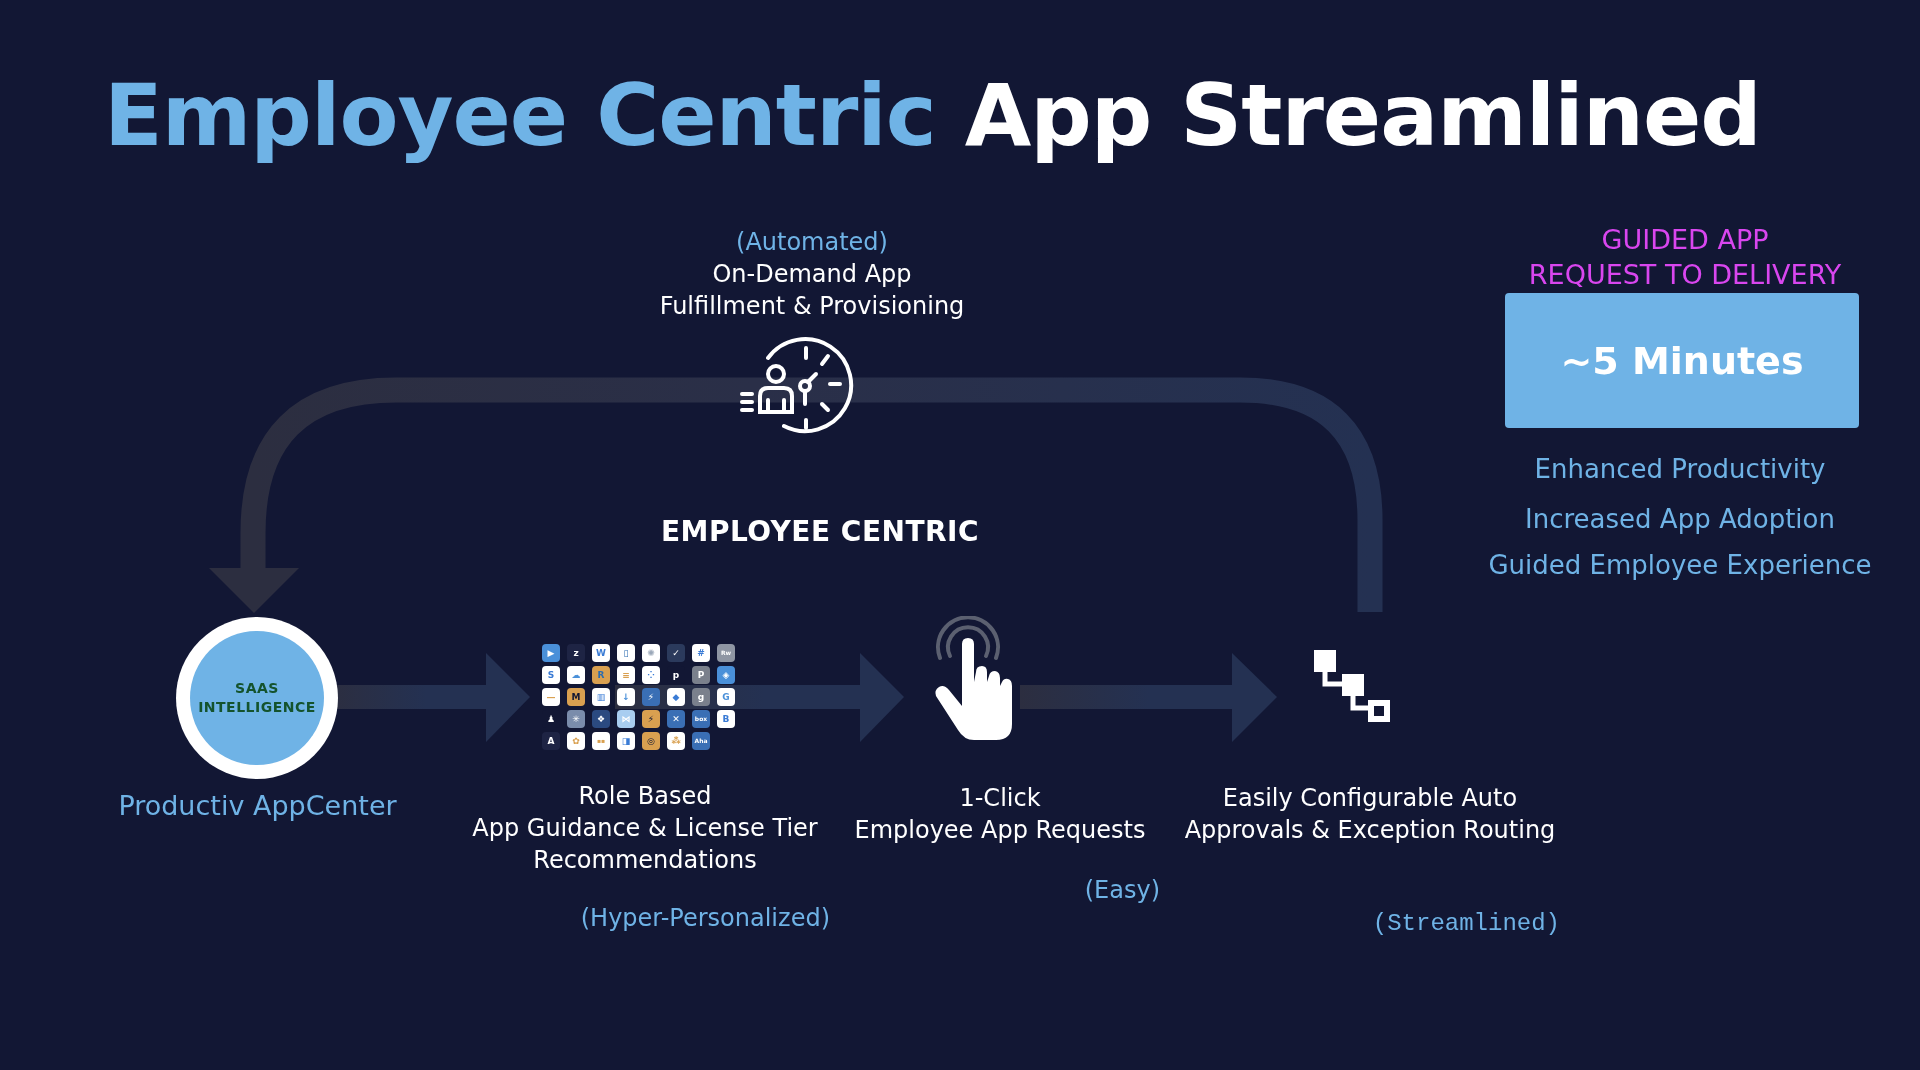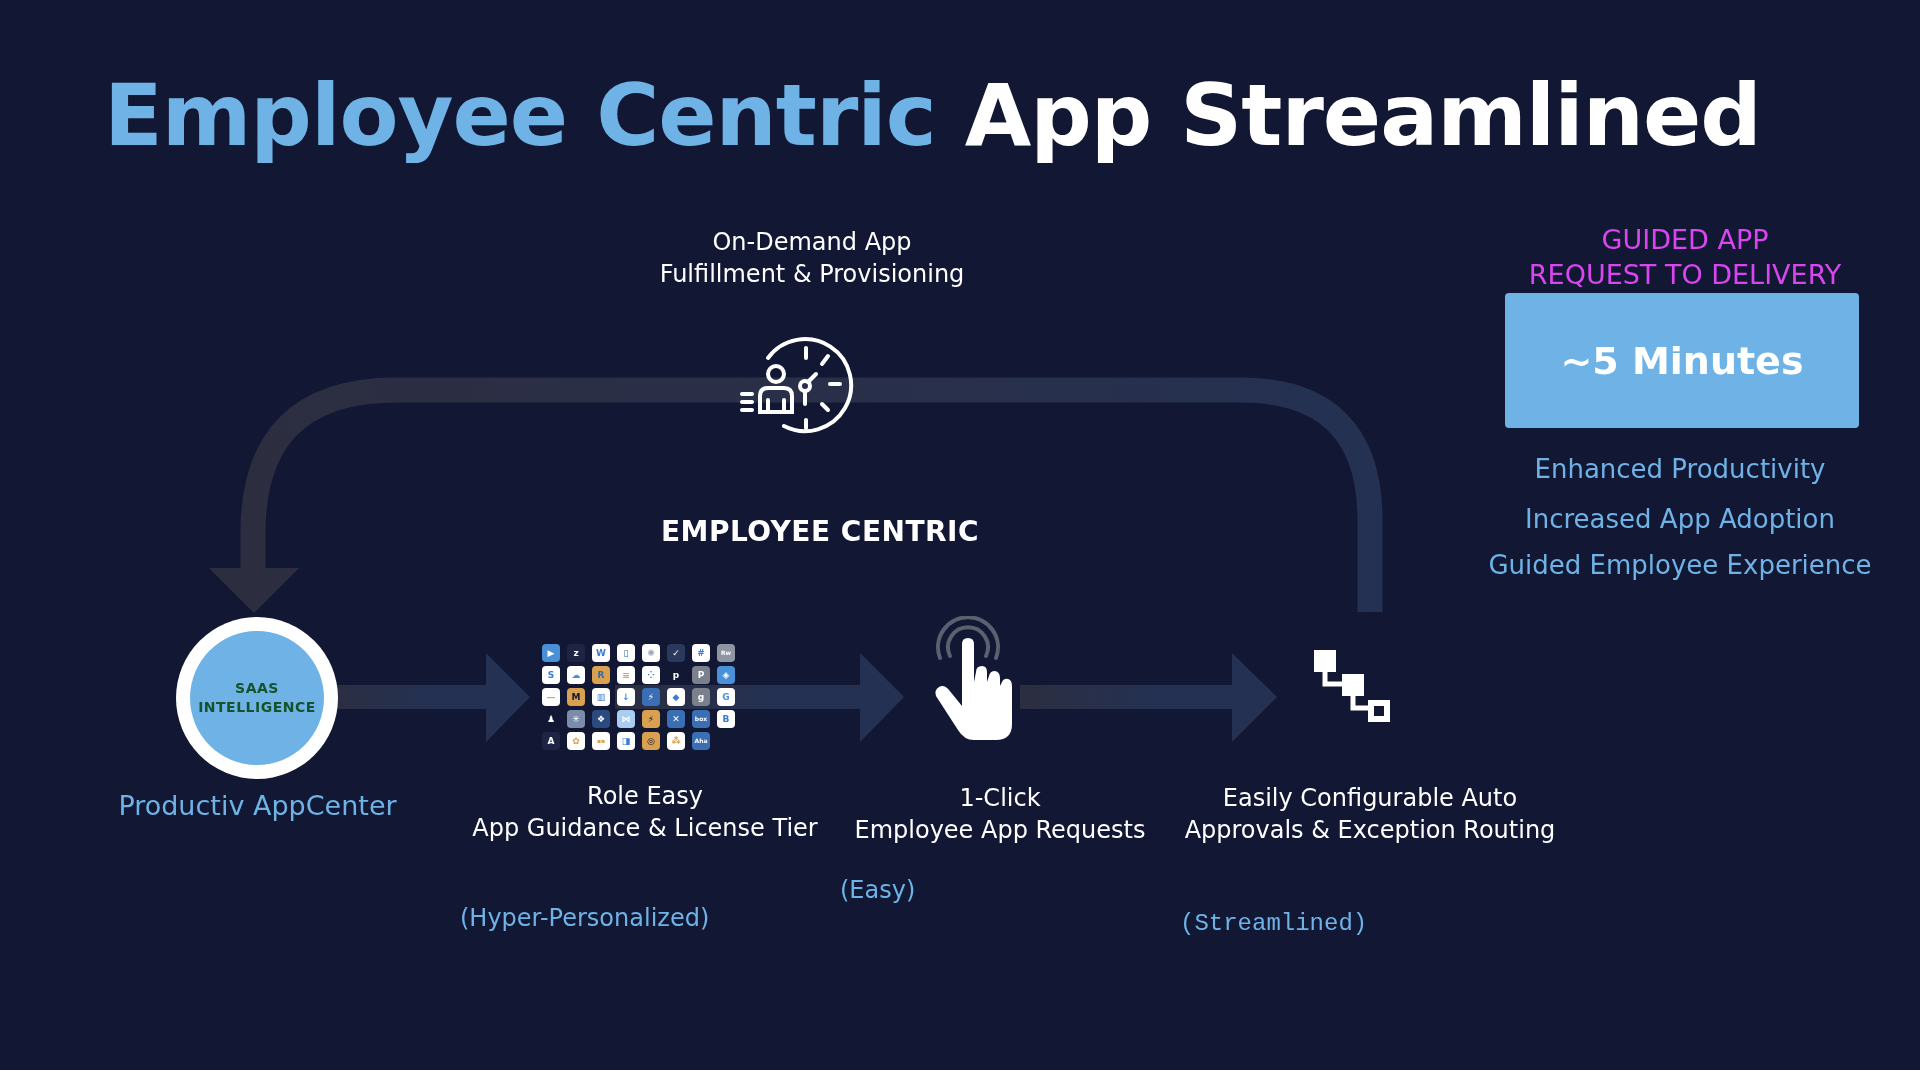--- a/index.html
+++ b/index.html
@@ -127,21 +127,21 @@
     }
 
     
     .step-label {
       text-align: center;
       font-size: 24px;
       line-height: 32px;
       color: #ffffff;
     }
     .step-accent {
-      text-align: left;
+      text-align: right;
       font-size: 24px;
       color: #6fb3e6;
     }
 
     .hand-icon {
       left: 930px;
       top: 616px;
       width: 92px;
       height: 128px;
     }
@@ -221,20 +221,21 @@
     <polygon points="1232,653 1232,742 1277,697" fill="#243152"></polygon>
   </g>
 </svg>
 
 <div class="abs title">
   <span class="blue">Employee Centric</span>
   <span class="white">App Streamlined</span>
 </div>
 
 <div class="abs top-label">
+  <div class="accent">(Automated)</div>
   <div>On-Demand App</div>
   <div>Fulfillment &amp; Provisioning</div>
 </div>
 
 <div class="abs automation-icon">
   <svg width="120" height="100" viewBox="0 0 120 100" fill="none" stroke="#ffffff" stroke-width="4" stroke-linecap="round">
 
     <path d="M 32 22 A 46 46 0 1 1 48 90"></path>
 
     <line x1="70" y1="12" x2="70" y2="22"></line>
@@ -304,22 +305,23 @@
     <div class="app-tile" style="background: rgb(30, 36, 68); color: rgb(255, 255, 255);">A</div>
     <div class="app-tile" style="background: rgb(255, 255, 255); color: rgb(217, 160, 80);">✿</div>
     <div class="app-tile" style="background: rgb(255, 255, 255); color: rgb(217, 160, 80); font-size: 6px;">▪▪</div>
     <div class="app-tile" style="background: rgb(255, 255, 255); color: rgb(58, 123, 213);">◨</div>
     <div class="app-tile" style="background: rgb(217, 160, 80); color: rgb(18, 23, 52);">◎</div>
     <div class="app-tile" style="background: rgb(255, 255, 255); color: rgb(217, 160, 80);">⁂</div>
     <div class="app-tile" style="background: rgb(58, 111, 181); color: rgb(255, 255, 255); font-size: 6px;">Aha</div>
   </div>
 
 <div class="abs step-label" style="left:460px; top:780px; width:370px;">
-  <div>Role Easy</div>
+  <div>Role Based</div>
   <div>App Guidance &amp; License Tier</div>
+  <div>Recommendations</div>
 </div>
 <div class="abs step-accent" style="left:460px; top:904px; width:370px;">(Hyper-Personalized)</div>
 
 <div class="abs hand-icon">
   <svg width="92" height="128" viewBox="0 0 92 128">
     <path d="M 10 42 A 30 30 0 1 1 66 42" fill="none" stroke="#5b6070" stroke-width="4" stroke-linecap="round"></path>
     <path d="M 20 40 A 20 20 0 1 1 56 40" fill="none" stroke="#5b6070" stroke-width="4" stroke-linecap="round"></path>
     <path d="M 32 28 Q 32 22 38 22 Q 44 22 44 28 L 44 66 L 46 56 Q 46 50 52 50 Q 57 50 57 56 L 57 66 L 59 60 Q 60 55 65 55 Q 70 56 70 62 L 70 70 L 72 66 Q 74 62 78 63 Q 82 64 82 70 L 82 108 Q 82 124 66 124 L 44 124 Q 34 124 28 114 L 6 80 Q 4 74 9 71 Q 14 68 19 74 L 32 90 Z" fill="#ffffff"></path>
   </svg>
 </div>

